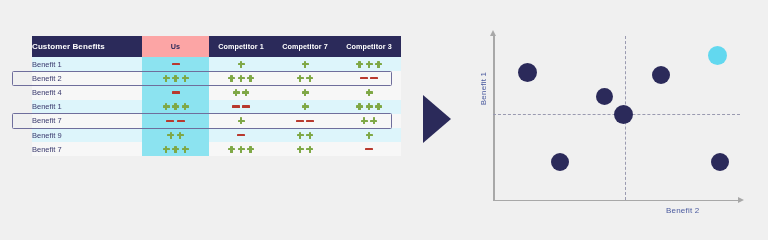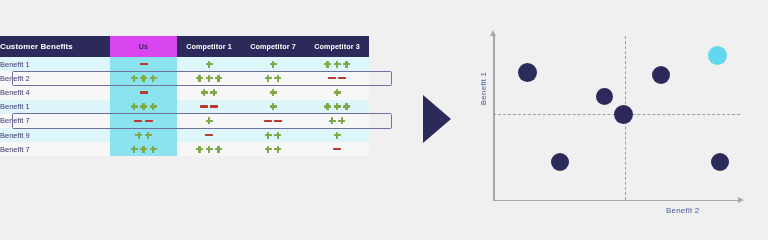--- a/index.html
+++ b/index.html
@@ -5,35 +5,35 @@
   html,body{margin:0;padding:0;}
   body{
     width:768px;height:239px;
     background:#f0f0f0;
     font-family:"Liberation Sans",sans-serif;
     overflow:hidden;position:relative;
   }
 
   
   #comparison-table{
-    position:absolute;left:0;top:36px;width:369px;
+    position:absolute;left:32px;top:36px;width:369px;
     border-collapse:collapse;
     table-layout:fixed;
   }
   #comparison-table td,#comparison-table th{padding:0;margin:0;}
 
   .hdr{
     background:#2b2a5a;color:#ffffff;
     font-size:7.2px;font-weight:bold;
     height:21px;text-align:center;
     letter-spacing:.1px;
     vertical-align:middle;
   }
   .hdr.first{text-align:left;padding-left:8px;font-size:8px;}
-  .hdr.us{background:#d946ef;color:#2b2a5a;}
+  .hdr.us{background:#fca5a5;color:#2b2a5a;}
 
   .lbl{
     font-size:7.5px;color:#3a3a6e;
     padding-left:8px;height:14.2px;
     vertical-align:middle;white-space:nowrap;
   }
   .cell{height:14.2px;text-align:center;vertical-align:middle;}
   .cell.us{background:#8ce3f0;}
 
   tr.odd  .lbl,tr.odd  .cell:not(.us){background:#ddf5fb;}

